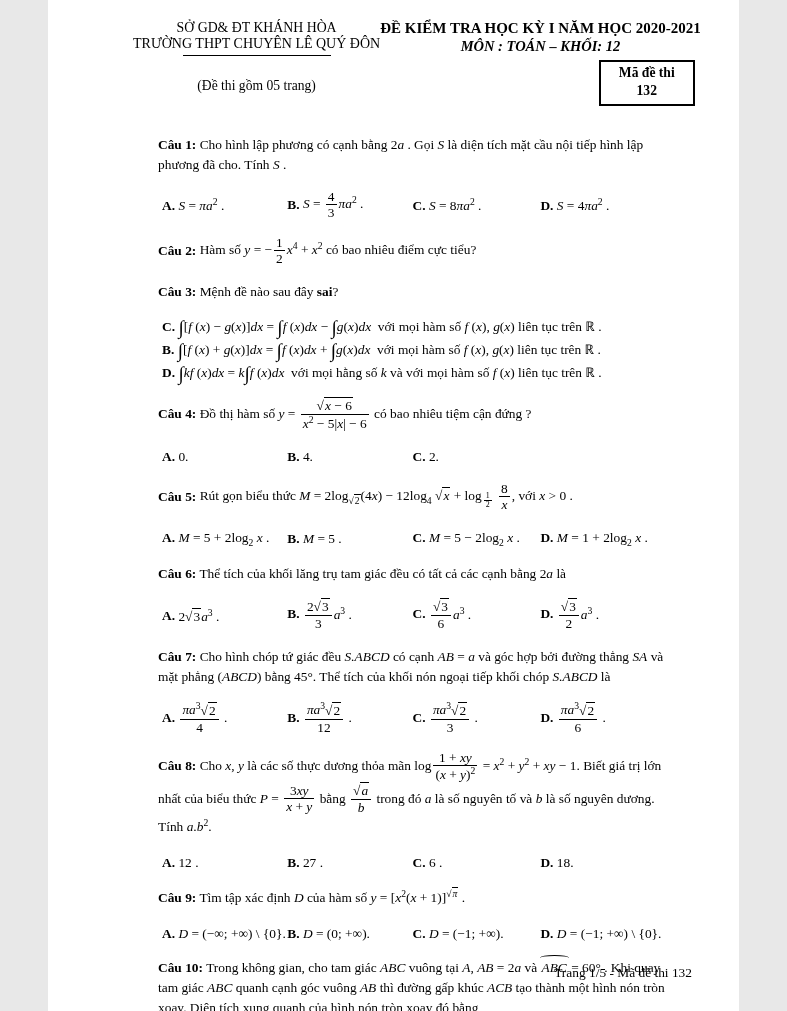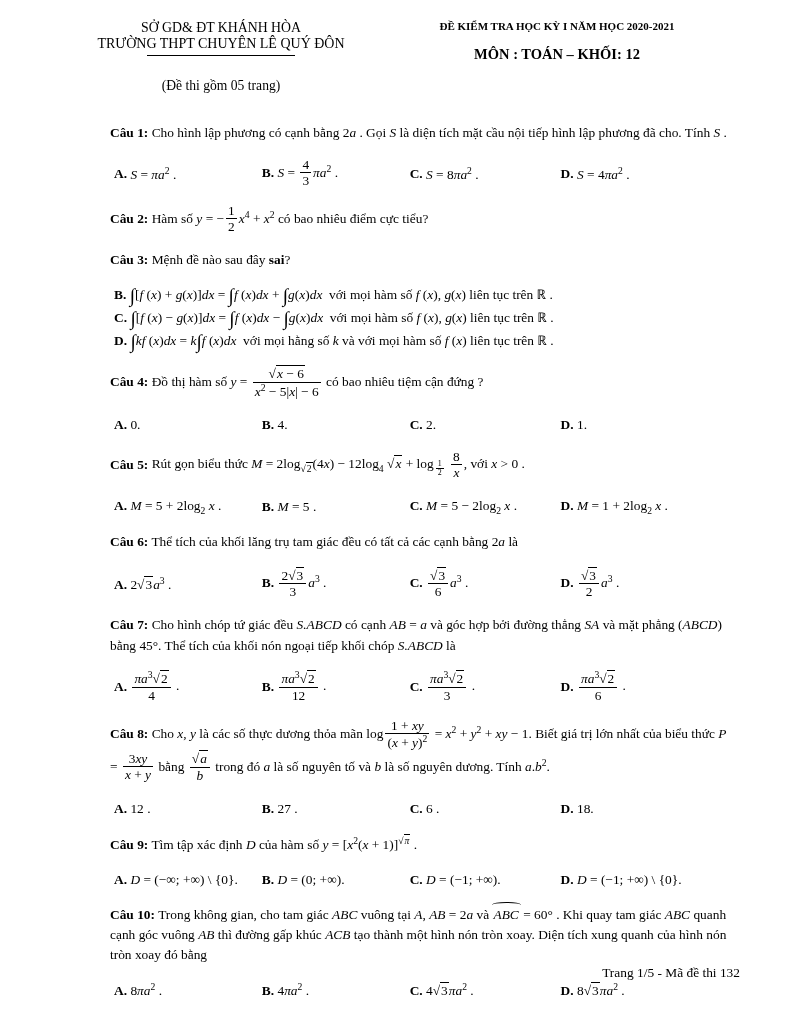--- a/index.html
+++ b/index.html
@@ -1,29 +1,29 @@
 <!DOCTYPE html>
 <html><head>
 <meta charset="utf-8">
 <style>
   html,body { margin:0; padding:0; background:#e8e8e8; }
   .page {
-    width:787px; height:1011px; margin:0 auto; background:#ffffff; color:#000;
+    width:691px; height:1011px; margin:0 auto; background:#ffffff; color:#000;
     font-family:"Liberation Serif", serif; font-size:13.4px; position:relative; overflow:hidden;
   }
   
   .exam-header { display:flex; justify-content:space-between; padding:20px 42px 4px 85px; }
   .h-left  { width:272px; text-align:center; }
   .dept    { font-size:13.8px; white-space:nowrap; }
   .school  { font-weight:normal; font-size:14px; white-space:nowrap; }
   .rule    { width:148px; height:0; border-top:1.4px solid #000; margin:3px auto 0; }
   .pages-note { margin-top:22px; font-size:13.6px; }
   .h-right { width:376px; text-align:center; }
-  .title   { font-weight:bold; font-size:11px; white-space:nowrap; }
-  .subject { font-weight:bold; font-size:14.5px; margin-top:14px; }
+  .title   { font-weight:bold; font-size:15px; white-space:nowrap; }
+  .subject { font-weight:bold; font-size:14.5px; margin-top:1px;font-style:italic; }
   .time-note { font-style:italic; font-size:13.7px; margin-top:2px; white-space:nowrap; }
   .code-box { width:84px; border:2px solid #000; font-weight:bold; margin:5px 6px 0 auto;
               padding:2px 4px 3px; line-height:1.35; font-size:13.6px; text-align:center; }
   
   .q-main { padding:10px 44px 0 95px; }
   .q { margin-bottom:8px; }
   .q-text { margin:15px; line-height:1.5; }
   .q-label { font-weight:bold; }
   .options.row { display:grid; grid-template-columns:23.5% 23.5% 24% 29%; padding-left:19px; margin-top:10px; align-items:center; }
   .options.stack { padding-left:19px; margin-top:1px; }
@@ -55,20 +55,24 @@
   <header class="exam-header">
     <div class="h-left">
       <div class="dept">SỞ GD&amp; ĐT KHÁNH HÒA</div>
       <div class="school">TRƯỜNG THPT CHUYÊN LÊ QUÝ ĐÔN</div>
       <div class="rule"></div>
       <div class="pages-note">(Đề thi gồm 05 trang)</div>
     </div>
     <div class="h-right">
       <div class="title">ĐỀ KIỂM TRA HỌC KỲ I NĂM  HỌC 2020-2021</div>
       <div class="subject">MÔN : TOÁN – KHỐI: 12</div>
+      <div class="code-box">
+        <div>Mã đề thi</div>
+        <div>132</div>
+      </div>
     </div>
   </header>
 
   <main class="q-main">
 
     <section class="q">
       <p class="q-text"><span class="q-label">Câu 1:</span> <span>Cho hình lập phương có cạnh bằng 2<i>a</i> . Gọi <i>S</i> là diện tích mặt cầu nội tiếp hình lập phương đã cho. Tính <i>S</i> .</span></p>
       <div class="options row">
         <span class="opt"><span class="okey">A.</span> <span><i>S</i> = <i>πa</i><sup>2</sup> .</span></span>
         <span class="opt"><span class="okey">B.</span> <span><i>S</i> = <span class="frac">
@@ -83,36 +87,35 @@
     <section class="q">
       <p class="q-text"><span class="q-label">Câu 2:</span> <span>Hàm số <i>y</i> = −<span class="frac">
               <span class="num">1</span>
               <span class="den">2</span>
             </span><i>x</i><sup>4</sup> + <i>x</i><sup>2</sup> có bao nhiêu điểm cực tiểu?</span></p>
     </section>
 
     <section class="q">
       <p class="q-text"><span class="q-label">Câu 3:</span> <span>Mệnh đề nào sau đây <b>sai</b>?</span></p>
       <div class="options stack">
+        <span class="opt"><span class="okey">C.</span> <span><span class="int">∫</span>[<i>f</i> (<i>x</i>) − <i>g</i>(<i>x</i>)]<i>dx</i> = <span class="int">∫</span><i>f</i> (<i>x</i>)<i>dx</i> − <span class="int">∫</span><i>g</i>(<i>x</i>)<i>dx</i> &nbsp;với mọi hàm số <i>f</i> (<i>x</i>), <i>g</i>(<i>x</i>) liên tục trên ℝ .</span></span>
         <span class="opt"><span class="okey">B.</span> <span><span class="int">∫</span>[<i>f</i> (<i>x</i>) + <i>g</i>(<i>x</i>)]<i>dx</i> = <span class="int">∫</span><i>f</i> (<i>x</i>)<i>dx</i> + <span class="int">∫</span><i>g</i>(<i>x</i>)<i>dx</i> &nbsp;với mọi hàm số <i>f</i> (<i>x</i>), <i>g</i>(<i>x</i>) liên tục trên ℝ .</span></span>
-        <span class="opt"><span class="okey">C.</span> <span><span class="int">∫</span>[<i>f</i> (<i>x</i>) − <i>g</i>(<i>x</i>)]<i>dx</i> = <span class="int">∫</span><i>f</i> (<i>x</i>)<i>dx</i> − <span class="int">∫</span><i>g</i>(<i>x</i>)<i>dx</i> &nbsp;với mọi hàm số <i>f</i> (<i>x</i>), <i>g</i>(<i>x</i>) liên tục trên ℝ .</span></span>
         <span class="opt"><span class="okey">D.</span> <span><span class="int">∫</span><i>kf</i> (<i>x</i>)<i>dx</i> = <i>k</i><span class="int">∫</span><i>f</i> (<i>x</i>)<i>dx</i> &nbsp;với mọi hằng số <i>k</i> và với mọi hàm số <i>f</i> (<i>x</i>) liên tục trên ℝ .</span></span>
       </div>
     </section>
 
     <section class="q">
       <p class="q-text"><span class="q-label">Câu 4:</span> <span>Đồ thị hàm số <i>y</i> = <span class="frac">
               <span class="num"><span class="sqrt">√<span class="rad"><i>x</i> − 6</span></span></span>
               <span class="den"><i>x</i><sup>2</sup> − 5|<i>x</i>| − 6</span>
             </span> có bao nhiêu tiệm cận đứng ?</span></p>
       <div class="options row">
         <span class="opt"><span class="okey">A.</span> <span>0.</span></span>
         <span class="opt"><span class="okey">B.</span> <span>4.</span></span>
         <span class="opt"><span class="okey">C.</span> <span>2.</span></span>
-        <span class="opt"><span class="okey">D.</span> <span>1.</span></span>
       </div>
     </section>
 
     <section class="q">
       <p class="q-text"><span class="q-label">Câu 5:</span> <span>Rút gọn biểu thức <i>M</i> = 2log<sub><span class="sqrt">√<span class="rad">2</span></span></sub>(4<i>x</i>) − 12log<sub>4</sub> <span class="sqrt">√<span class="rad"><i>x</i></span></span> + log<sub><span class="frac small">
                 <span class="num">1</span>
                 <span class="den">2</span>
               </span></sub> <span class="frac">
               <span class="num">8</span>
               <span class="den"><i>x</i></span>

